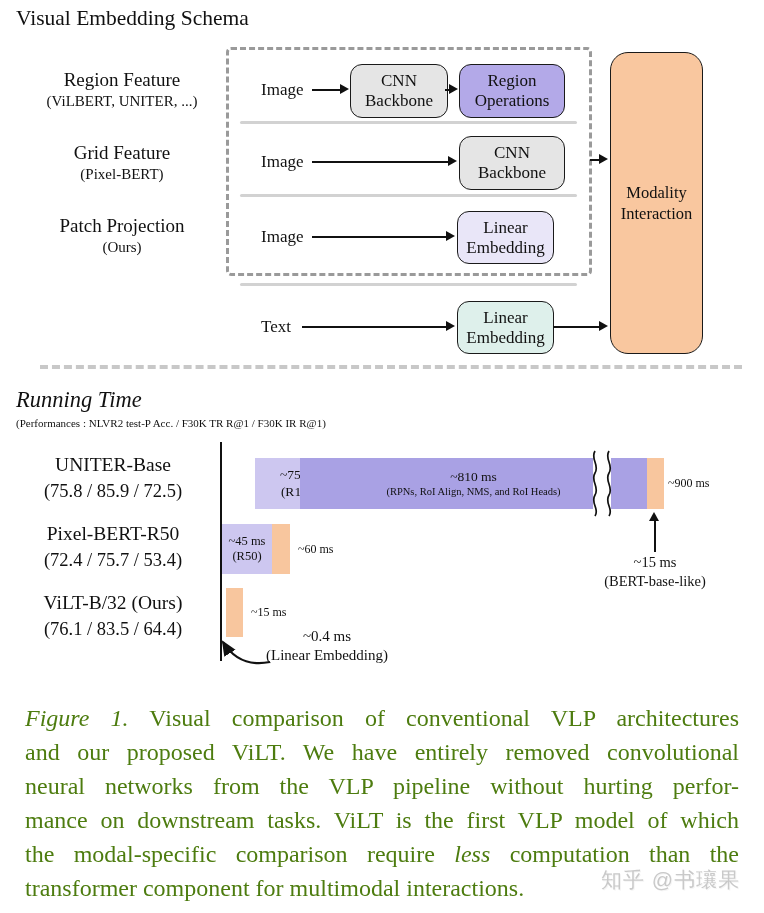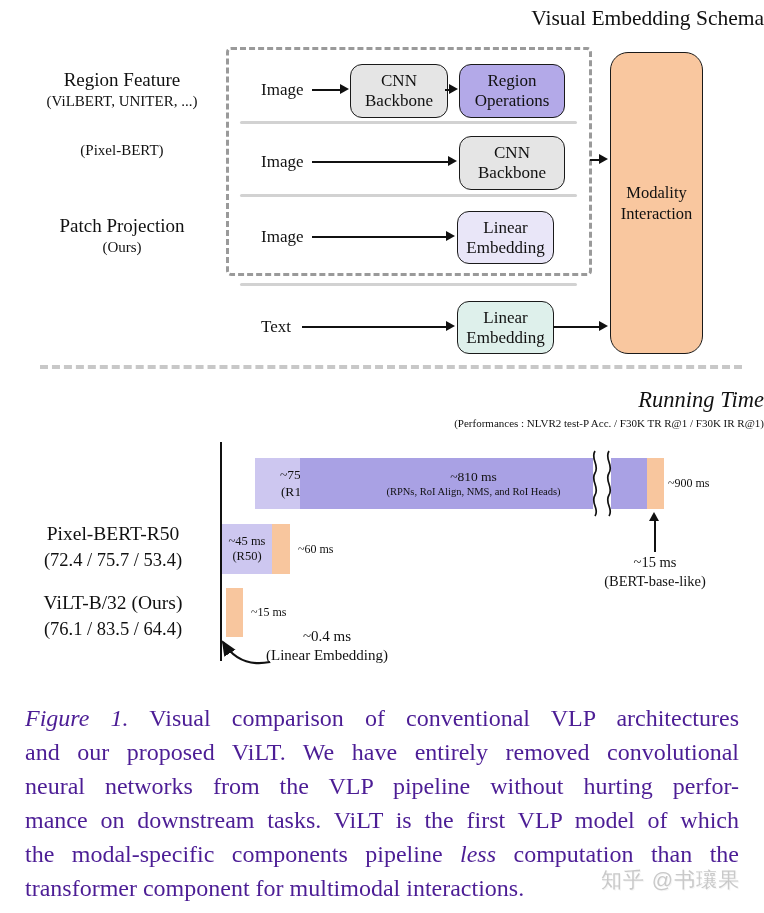--- a/index.html
+++ b/index.html
@@ -1,19 +1,19 @@
 <!DOCTYPE html>
 <html><head>
 <meta charset="utf-8">
 <style>
   html,body{margin:0;padding:0;background:#fff;}
   .page{position:relative;width:764px;height:913px;background:#fff;overflow:hidden;
         font-family:"Liberation Serif",serif;color:#111;}
   .abs{position:absolute;}
-  .ctr{left:8px;right:0;text-align:right;}
+  .ctr{left:16px;right:0;text-align:left;}
   .pre{white-space:pre-line;}
 
   
   .sbox{position:absolute;border:1.6px solid #1a1a1a;border-radius:12px;
         display:flex;align-items:center;justify-content:center;text-align:center;
         font-size:17px;line-height:20px;white-space:pre-line;}
   .purple-light{background:#e5e5e5;}
   .purple-med{background:#b3a9e8;}
   .lavender{background:#e9e6f8;}
   .mint{background:#def0eb;}
@@ -42,39 +42,40 @@
   .bar-purple-light{background:#cdc7f0;}
   .bar-purple{background:#a9a1e4;}
   .bar-peach{background:#f8c69e;}
   .barlab{position:absolute;width:216px;text-align:center;}
   .barlab .l1{font-size:19.5px;line-height:26px;}
   .barlab .l2{font-size:18.5px;line-height:26px;}
   .totlab{position:absolute;font-size:12px;transform:translateY(-50%);white-space:nowrap;}
   .annsmall{position:absolute;font-size:15px;white-space:nowrap;}
 
   
-  .caption{position:absolute;left:25px;top:701px;width:714px;font-size:24px;color:#4c1d95;}
+  .caption{position:absolute;left:25px;top:701px;width:714px;font-size:24px;color:#4d7c0f;}
   .capline{height:34px;line-height:34px;text-align:justify;text-align-last:justify;white-space:nowrap;}
   .capline.last{text-align:left;text-align-last:left;}
   .ital{font-style:italic;}
   .watermark{position:absolute;left:601px;top:866px;font-family:"Liberation Sans",sans-serif;
         font-size:21px;letter-spacing:1px;color:#c9c9c9;text-shadow:1px 1px 0 #f5f5f5;}
 </style>
 </head>
 <body>
 
 <div class="page">
 
   <div class="abs ctr" style="top:6px;font-size:21.5px;">Visual Embedding Schema</div>
 
   <div class="abs" style="left:12px;top:68px;width:220px;text-align:center;">
     <div class="rowname">Region Feature</div>
     <div class="rowcite">(ViLBERT, UNITER, ...)</div>
   </div>
   <div class="abs" style="left:12px;top:141px;width:220px;text-align:center;">
+    <div class="rowname">Grid Feature</div>
     <div class="rowcite">(Pixel-BERT)</div>
   </div>
   <div class="abs" style="left:12px;top:214px;width:220px;text-align:center;">
     <div class="rowname">Patch Projection</div>
     <div class="rowcite">(Ours)</div>
   </div>
 
   <div class="dashedbox" style="left:226px;top:47px;width:360px;height:223px;"></div>
 
   <div class="iolab" style="left:261px;top:90px;">Image</div>
@@ -112,20 +113,24 @@
   <div class="sbox peachbox" style="left:610px;top:52px;width:91px;height:300px;border-radius:18px;font-size:16.5px;line-height:21px;">Modality
 Interaction</div>
 
   <div class="divider" style="left:40px;top:365px;width:702px;"></div>
 
   <div class="abs ctr" style="top:387px;font-size:22.5px;font-style:italic;">Running Time</div>
   <div class="abs ctr" style="top:417px;font-size:11px;">(Performances : NLVR2 test-P Acc. / F30K TR R@1 / F30K IR R@1)</div>
 
   <div class="axis" style="left:220px;top:442px;height:219px;"></div>
 
+  <div class="barlab" style="left:5px;top:452px;">
+    <div class="l1">UNITER-Base</div>
+    <div class="l2">(75.8 / 85.9 / 72.5)</div>
+  </div>
   <div class="seg bar-purple-light pre" style="left:222px;top:458px;width:90px;height:51px;font-size:13.5px;line-height:16.5px;margin-left:33px;">~75 ms
 (R101)</div>
   <div class="seg bar-purple" style="left:300px;top:458px;width:347px;height:51px;">
     <div style="font-size:13.5px;line-height:16.5px;">~810 ms</div>
     <div style="font-size:10.5px;line-height:13px;">(RPNs, RoI Align, NMS, and RoI Heads)</div>
   </div>
   <div class="seg bar-peach" style="left:647px;top:458px;width:17px;height:51px;"></div>
 
   <svg class="abs" style="left:586px;top:450px;" width="32" height="67" viewBox="0 0 32 67">
     <rect x="7" y="0" width="18" height="67" fill="#ffffff"></rect>
@@ -163,19 +168,19 @@
       </marker>
     </defs>
     <path d="M57 30 Q 26 36 10 10" fill="none" stroke="#111" stroke-width="2.2" marker-end="url(#ah1)"></path>
   </svg>
 
   <div class="caption">
     <div class="capline"><span class="ital">Figure 1.</span><span> Visual comparison of conventional VLP architectures</span></div>
     <div class="capline">and our proposed ViLT. We have entirely removed convolutional</div>
     <div class="capline">neural networks from the VLP pipeline without hurting perfor-</div>
     <div class="capline">mance on downstream tasks. ViLT is the first VLP model of which</div>
-    <div class="capline"><span>the modal-specific components pipeline </span><span class="ital">less</span><span> computation than the</span></div>
+    <div class="capline"><span>the modal-specific comparison require </span><span class="ital">less</span><span> computation than the</span></div>
     <div class="capline last">transformer component for multimodal interactions.</div>
   </div>
 
   <div class="watermark">知乎 @书瓖果</div>
 
 </div>
 
 </body></html>

